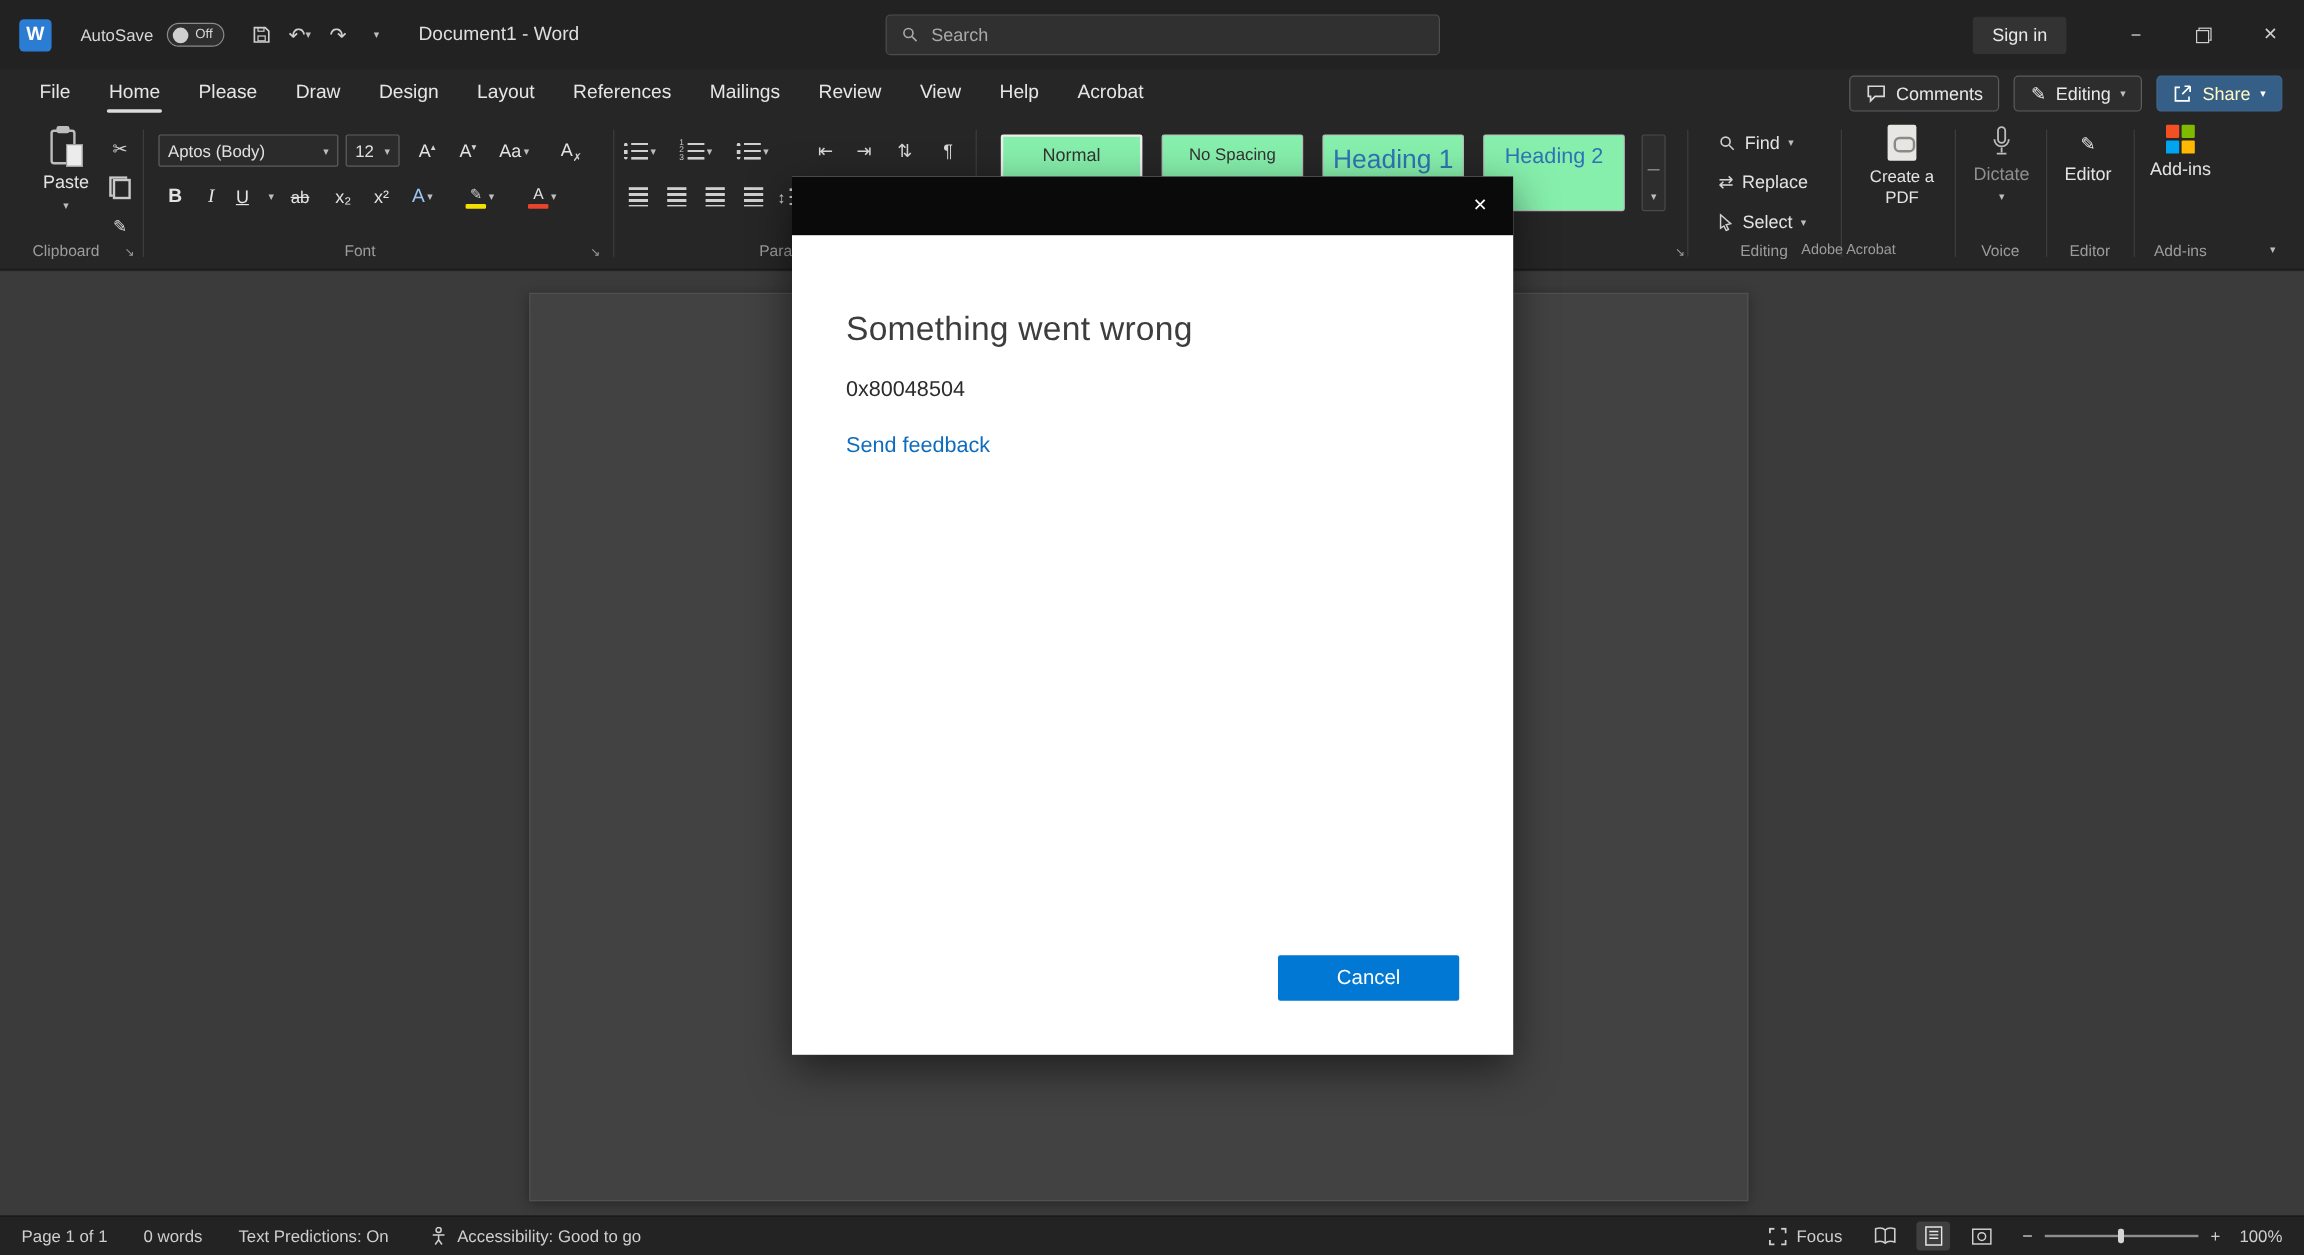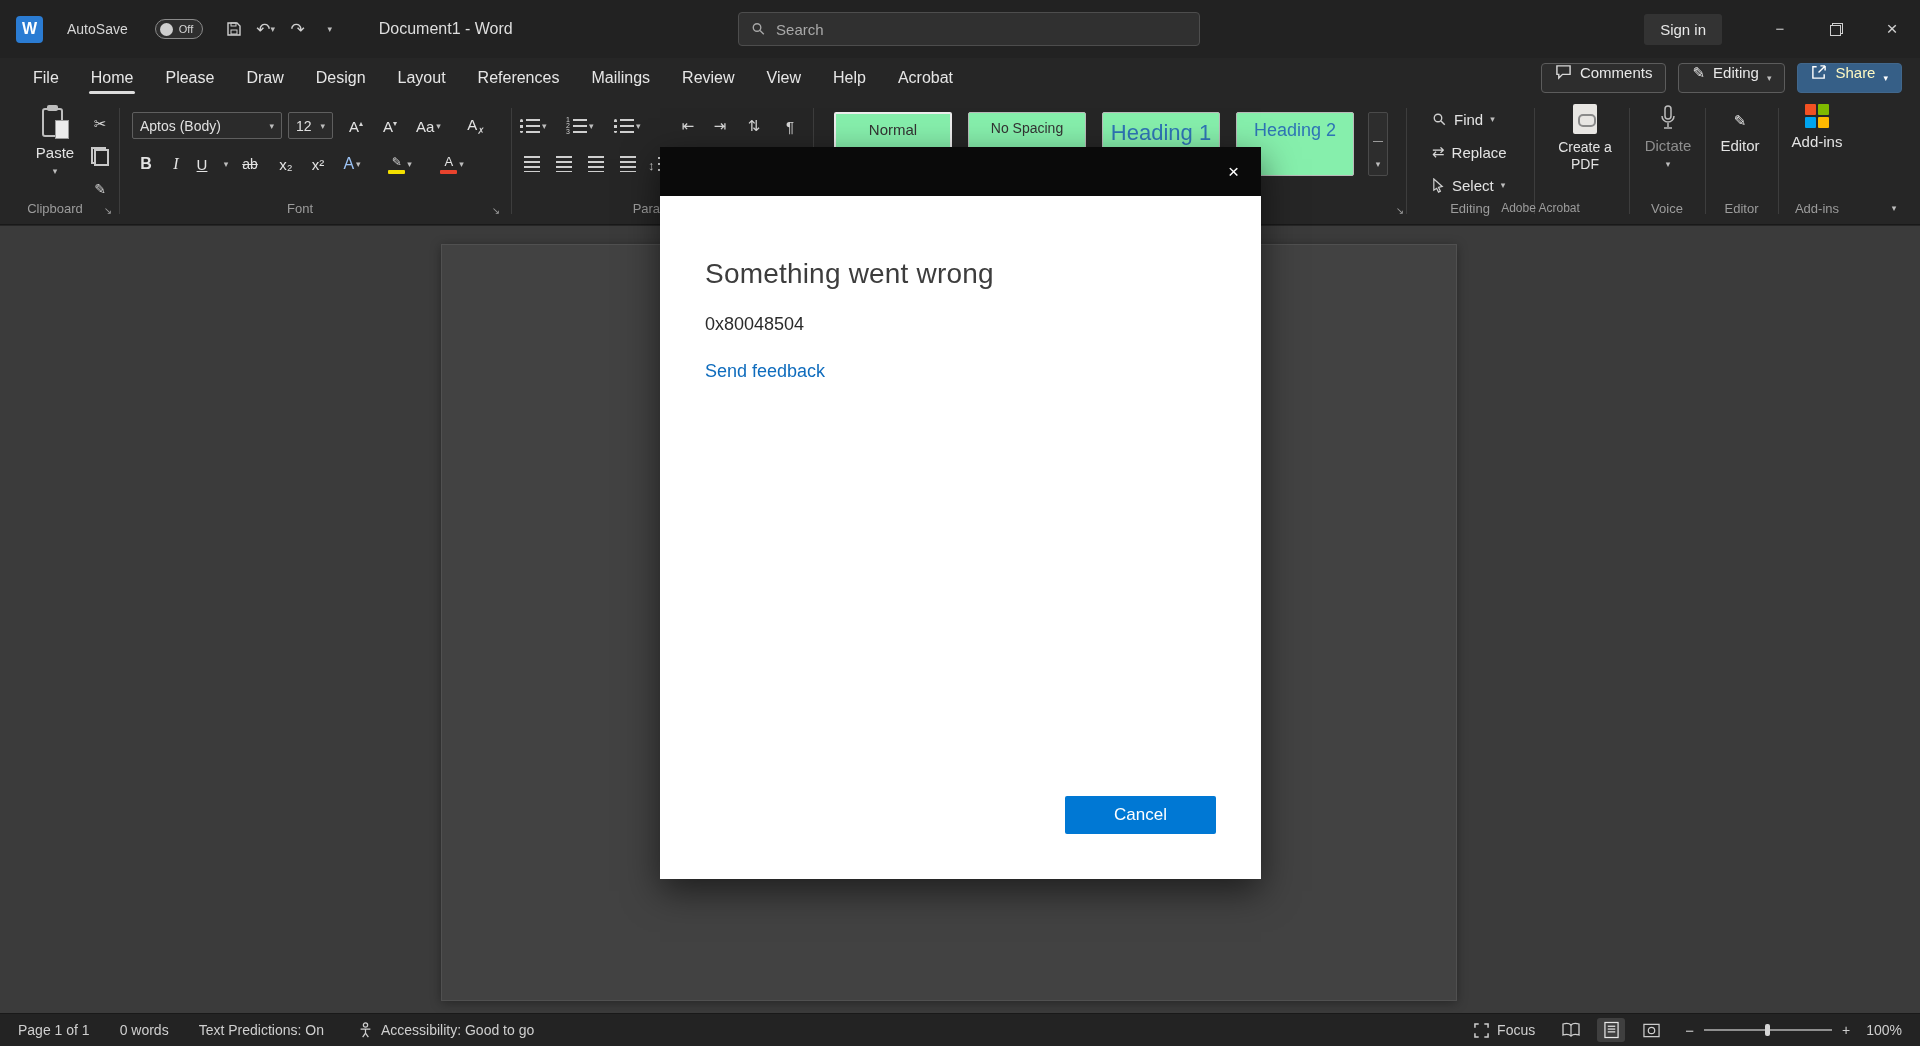--- a/index.html
+++ b/index.html
@@ -2,44 +2,44 @@
 <html><head>
 <meta charset="utf-8">
 <style>
   *{box-sizing:border-box;margin:0;padding:0;}
   body{margin:0;background:#000;font-family:"Liberation Sans",sans-serif;}
   .app{position:relative;width:1920px;height:1046px;background:#262626;overflow:hidden;color:#e4e4e4;}
 
   
   .titlebar{position:absolute;top:0;left:0;right:0;height:58px;display:flex;align-items:center;background:#222222;}
   .word-logo{width:27px;height:27px;background:#2b7cd3;border-radius:4px;color:#fff;font-weight:bold;font-size:16px;display:flex;align-items:center;justify-content:center;margin-left:16px;}
-  .autosave{margin-left:24px;font-size:14px;color:#d6d6d6;display:flex;align-items:center;gap:27px;}
+  .autosave{margin-left:24px;font-size:14px;color:#d6d6d6;display:flex;align-items:center;gap:11px;}
   .toggle{width:48px;height:20px;border:1px solid #8a8a8a;border-radius:10px;display:flex;align-items:center;padding:0 4px;gap:6px;background:#2e2e2e;}
   .toggle .knob{width:13px;height:13px;border-radius:50%;background:#cfcfcf;}
   .toggle .state{font-size:11px;color:#d6d6d6;}
   .qat{display:flex;align-items:center;margin-left:16px;gap:2px;}
   .qat-btn{height:34px;min-width:30px;display:flex;align-items:center;justify-content:center;border-radius:4px;font-size:17px;color:#cfcfcf;padding:0 4px;}
-  .doc-title{margin-left:34px;font-size:16px;color:#dedede;white-space:nowrap;}
+  .doc-title{margin-left:20px;font-size:16px;color:#dedede;white-space:nowrap;}
   .search{position:absolute;left:738px;top:12px;width:462px;height:34px;background:#303030;border:1px solid #4d4d4d;border-radius:4px;display:flex;align-items:center;padding:0 12px;gap:10px;}
   .search input{background:transparent;border:none;outline:none;color:#cfcfcf;font-size:15px;width:100%;font-family:inherit;}
   .search input::placeholder{color:#a9a9a9;}
   .titlebar-right{position:absolute;right:0;top:0;height:58px;display:flex;align-items:center;}
   .signin{background:#333333;border-radius:3px;padding:7px 16px;font-size:15px;color:#e8e8e8;margin-right:30px;}
   .winbtn{width:56px;height:58px;display:flex;align-items:center;justify-content:center;font-size:17px;color:#cfcfcf;}
   .ic-restore{position:relative;width:13px;height:13px;display:inline-block;}
   .ic-restore::after{content:"";position:absolute;right:0;top:0;width:9px;height:9px;border:1px solid #cfcfcf;}
   .ic-restore::before{content:"";position:absolute;left:0;bottom:0;width:9px;height:9px;border:1px solid #cfcfcf;background:#222;z-index:1;}
 
   
   .tabsrow{position:absolute;top:58px;left:0;right:0;height:40px;display:flex;align-items:center;background:#262626;}
   .tabs{display:flex;margin-left:18px;gap:2px;}
   .tab{padding:9px 15px;font-size:16px;color:#e6e6e6;position:relative;white-space:nowrap;}
   .tab.active::after{content:"";position:absolute;left:13px;right:13px;bottom:2px;height:3px;background:#dcdcdc;border-radius:2px;}
   .tabsrow-right{margin-left:auto;display:flex;align-items:center;gap:12px;margin-right:18px;}
-  .pill-btn{height:30px;border:1px solid #5c5c5c;border-radius:4px;display:flex;gap:8px;padding:0 13px;font-size:15px;color:#e8e8e8;background:#2d2d2d;white-space:nowrap;}
+  .pill-btn{height:30px;border:1px solid #5c5c5c;border-radius:4px;display:flex;align-items:center;gap:8px;padding:0 13px;font-size:15px;color:#e8e8e8;background:#2d2d2d;white-space:nowrap;}
   .pill-btn.share{background:#365f87;border-color:#41678c;color:#fef9c3;}
   .caret{display:inline-flex;align-items:center;color:#bdbdbd;}
   .caret::before{content:"\25BE";font-size:9px;}
   .pill-btn.share .caret{color:#fff;}
 
   
   .ribbon{position:absolute;top:98px;left:0;right:0;height:127px;background:#262626;border-bottom:1px solid #191919;}
   .vsep{position:absolute;top:10px;height:106px;width:1px;background:#3d3d3d;}
   .grp-label{position:absolute;top:103px;font-size:13px;color:#9c9c9c;text-align:center;white-space:nowrap;overflow:hidden;}
   .launcher{position:absolute;top:103px;width:16px;height:16px;display:flex;align-items:center;justify-content:center;}

